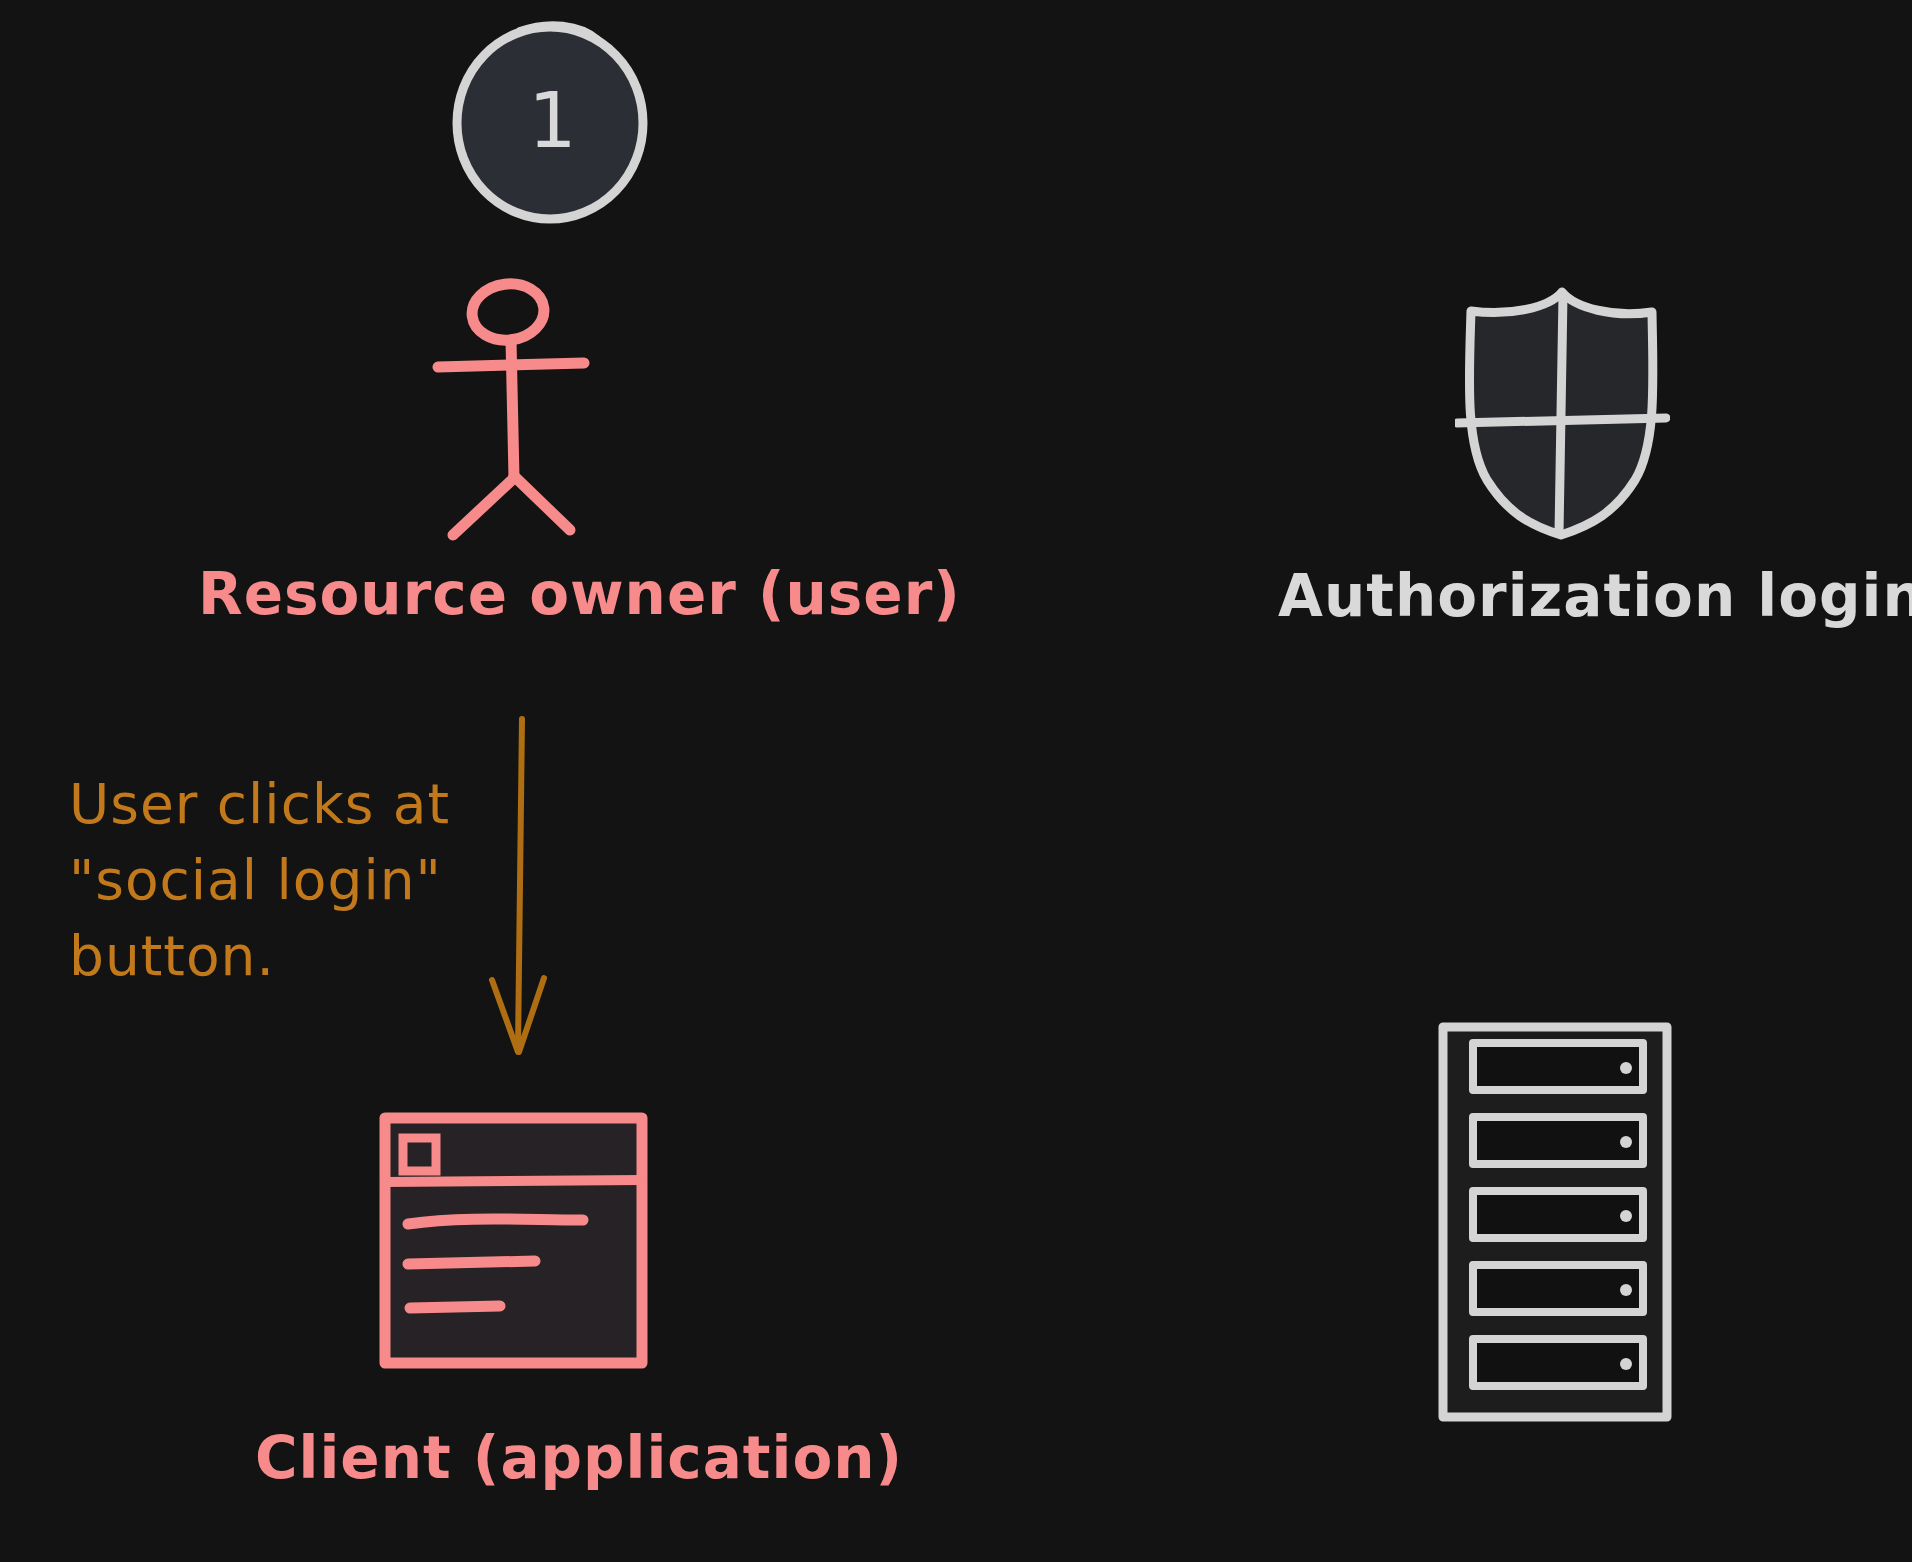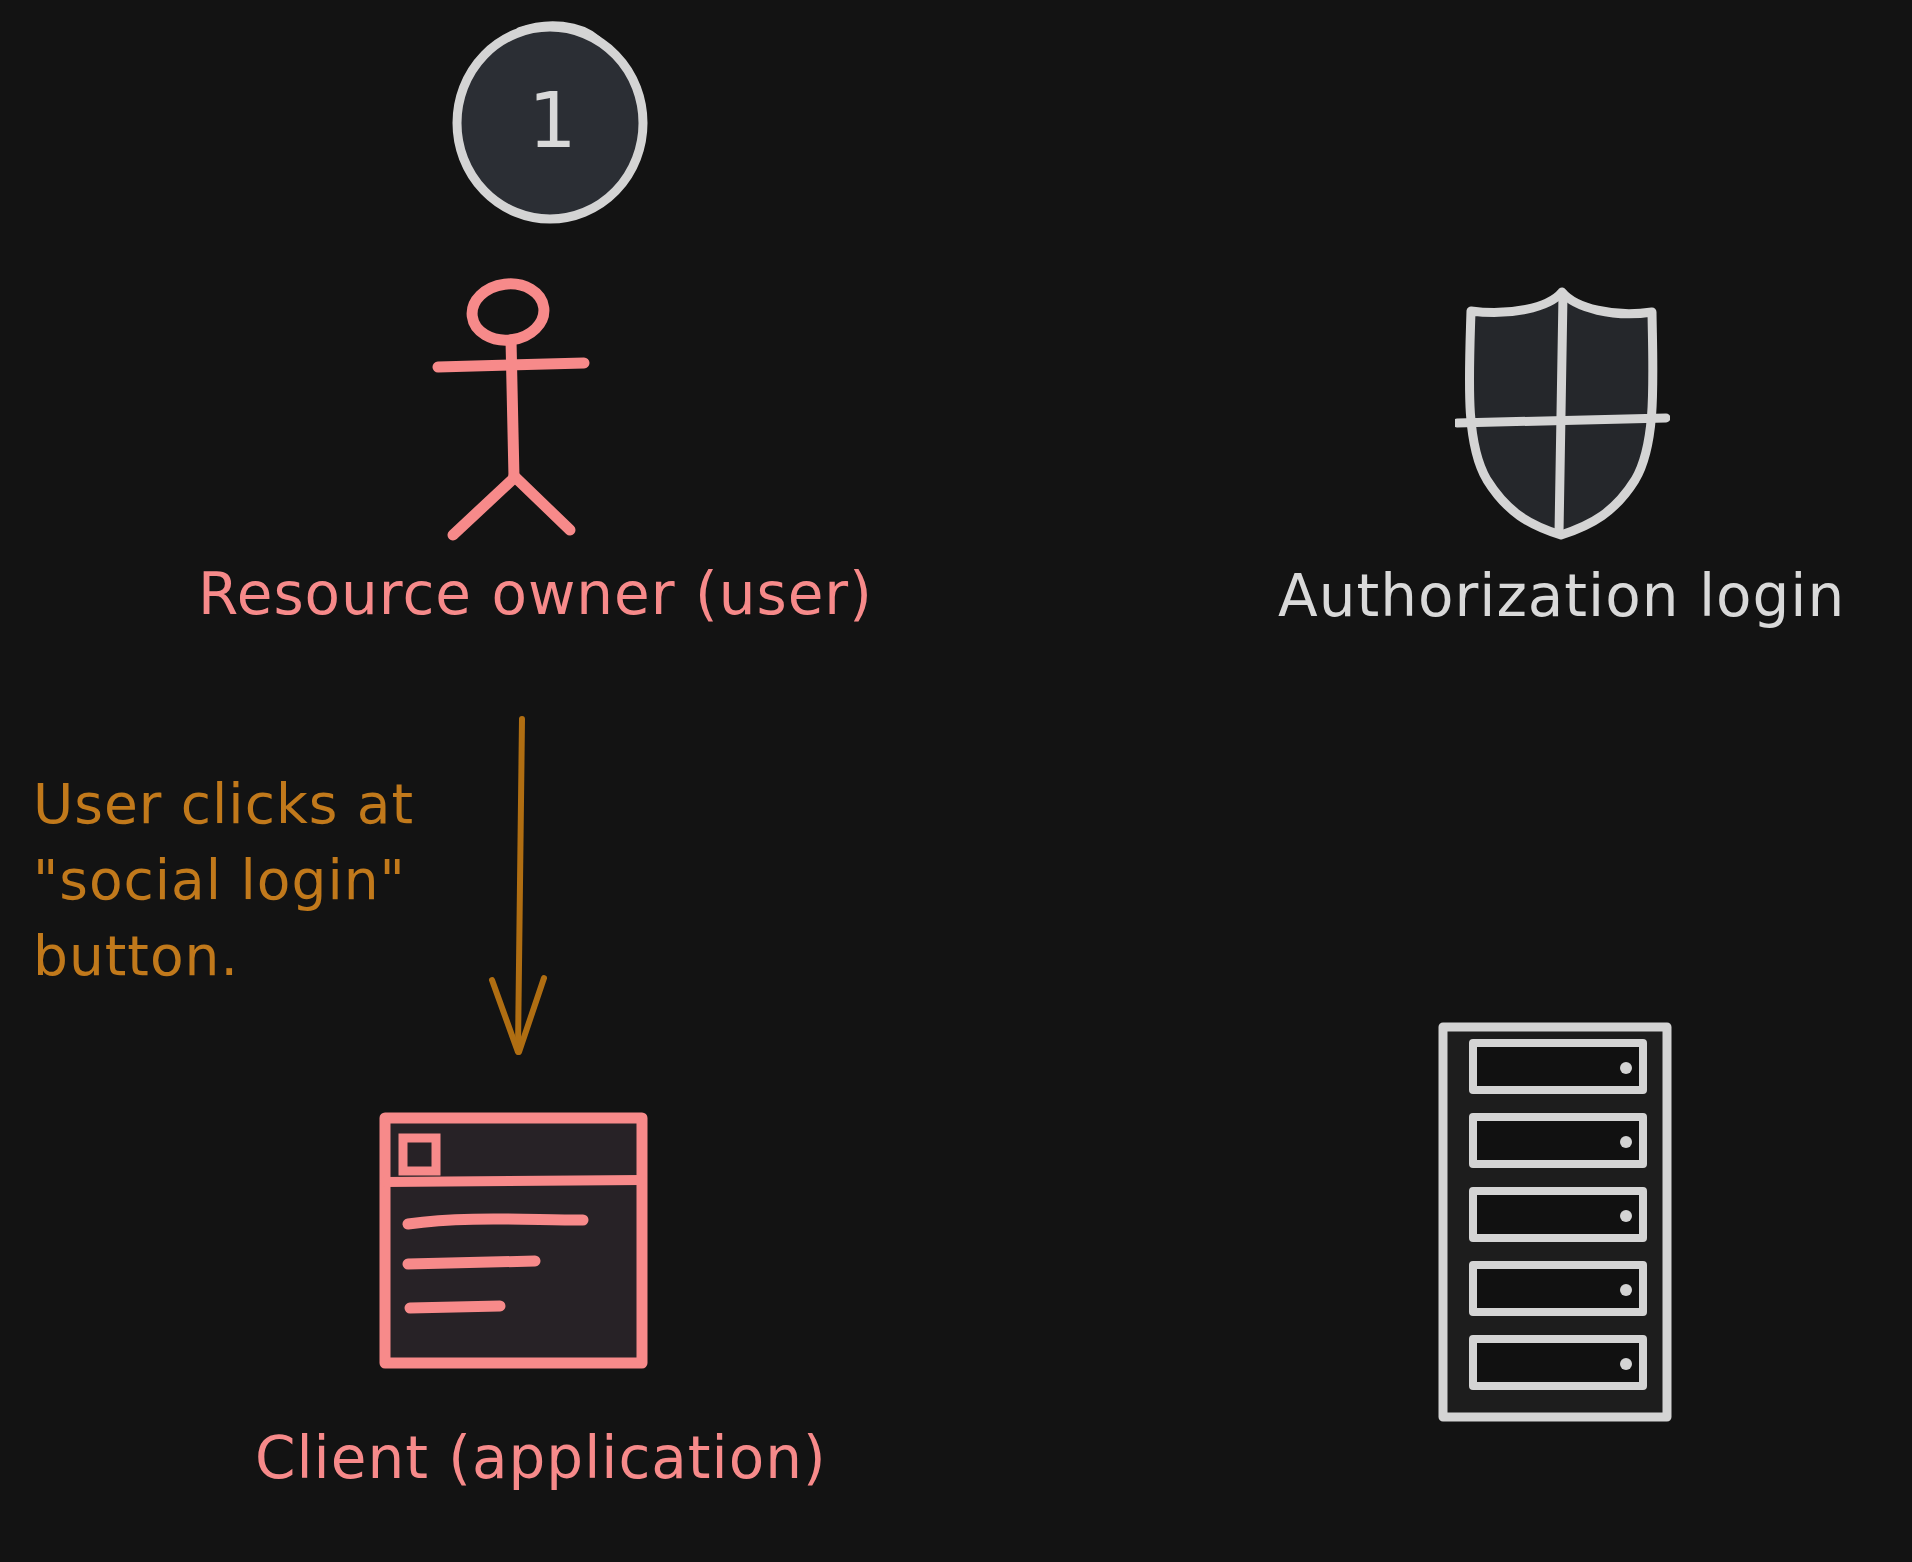--- a/index.html
+++ b/index.html
@@ -34,22 +34,23 @@
     color: #d9d9d9;
     font-family: "DejaVu Sans", sans-serif;
   }
   .note {
     font-size: 55px;
     line-height: 76px;
     color: #c1791b;
     font-family: "DejaVu Sans", sans-serif;
     white-space: pre-line;
     letter-spacing: 1px;
+    margin-left: 36px;
   }
-  .fs58 { font-size: 58px; }
+  .fs58 { font-size: 58px; font-weight: bold; }
   svg { display: block; }
 </style>
 </head>
 <body>
 
 <div class="canvas">
 
   <div class="abs" style="left:450px; top:18px; width:205px; height:210px;">
     <svg width="205" height="210" viewBox="0 0 205 210">
       <ellipse cx="100" cy="105" rx="93" ry="96" fill="#2b2e34" stroke="#d4d4d4" stroke-width="9"></ellipse>

